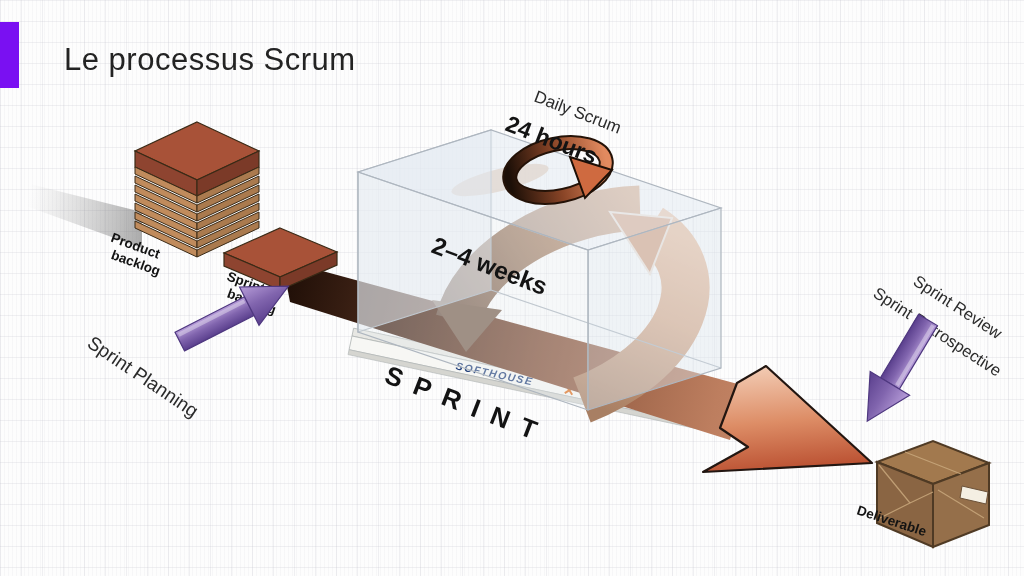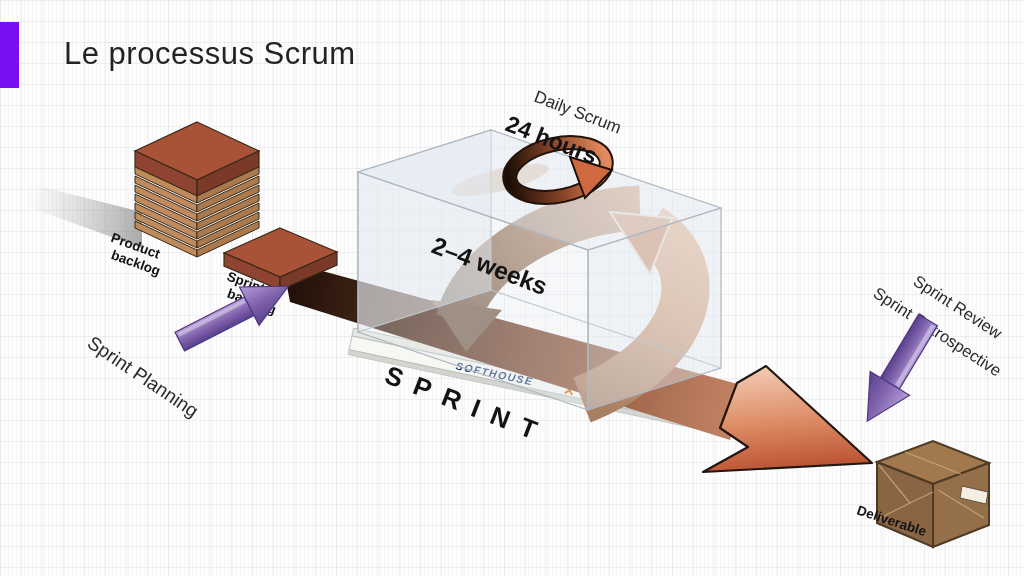--- a/index.html
+++ b/index.html
@@ -10,21 +10,21 @@
     background-image:
       linear-gradient(rgba(185,185,198,.20) 1px, transparent 1px),
       linear-gradient(90deg, rgba(185,185,198,.20) 1px, transparent 1px),
       repeating-linear-gradient(90deg, rgba(160,160,178,.07) 0 1px, transparent 1px 4px);
     background-size:21px 21px,21px 21px,auto;
   }
   .accent-bar{
     position:absolute;left:0;top:22px;width:19px;height:66px;
   }
   .slide-title{
-    position:absolute;left:64px;top:36px;margin:0;
+    position:absolute;left:64px;top:42px;margin:0;
     font-size:31px;font-weight:300;color:#232323;letter-spacing:.5px;
   }
   svg{position:absolute;left:0;top:0;}
   .bold-label{font-weight:bold;fill:#131313;}
   .thin-label{font-weight:300;fill:#2b2b2b;}
 </style>
 </head>
 <body>
 
 <div class="slide">

